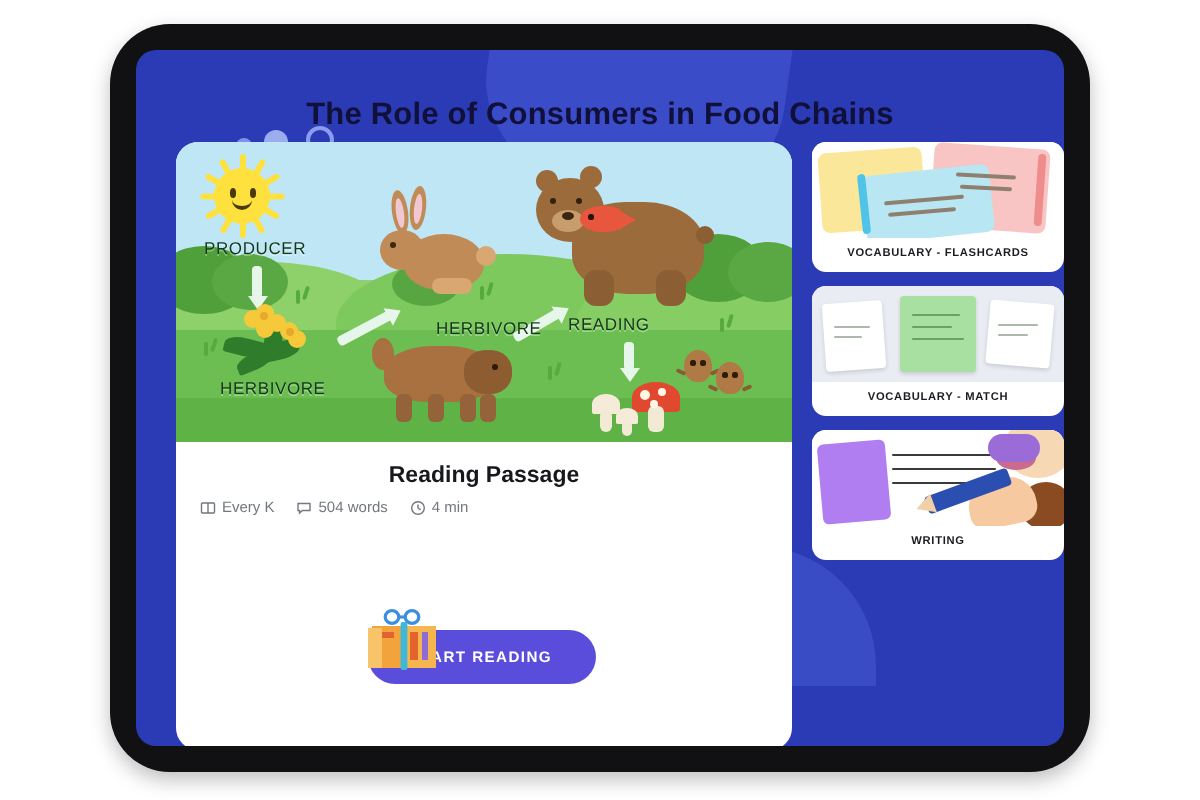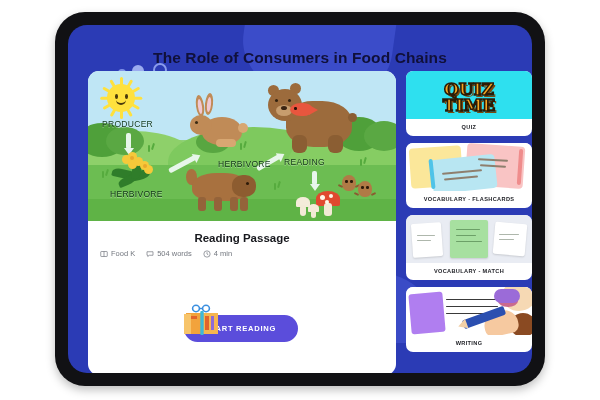--- a/index.html
+++ b/index.html
@@ -17,21 +17,21 @@
     width: 490px; height: 374px;
     background: #111114;
     border-radius: 30px;
     box-shadow: 0 4px 10px rgba(0,0,0,.25);
   }
   #tablet-screen {
     position: absolute;
     left: 13px; top: 13px;
     right: 13px; bottom: 13px;
     background: #2b3bb5;
-    border-radius: 19px;
+    border-radius: 10px;
     overflow: hidden;
   }
 
   
   .deco-wave {
     position: absolute; top: -42px; left: 175px;
     width: 150px; height: 120px;
     background: #3b4cc9;
     border-radius: 0 0 90px 90px / 0 0 70px 70px;
     transform: rotate(8deg);
@@ -604,21 +604,21 @@
         <div id="passage-title">Reading Passage</div>
 
         <div id="passage-meta">
           <div class="meta-item">
             <span>
               <svg width="8" height="8" viewBox="0 0 16 16" fill="none" stroke="#73777f" stroke-width="1.4">
                 <rect x="1.5" y="3" width="13" height="10" rx="1"></rect>
                   <line x1="8" y1="3" x2="8" y2="13"></line>
               </svg>
             </span>
-            <span>Food K</span>
+            <span>Every K</span>
           </div>
           <div class="meta-item">
             <span>
               <svg width="8" height="8" viewBox="0 0 16 16" fill="none" stroke="#73777f" stroke-width="1.4">
                 <path d="M2 3.5h12v7H6.5L3.5 13v-2.5H2z"></path>
               </svg>
             </span>
             <span>504 words</span>
           </div>
           <div class="meta-item">
@@ -645,29 +645,20 @@
         <rect x="18.3" y="8" width="3.4" height="24" rx="1" fill="#3fb8d8"></rect>
         <path d="M23 13h4v14h-4z" fill="#e2632c"></path>
         <path d="M29 13h3v14h-3z" fill="#8e6bd6"></path>
       </svg>
 
       <button id="start-reading-button">START READING</button>
     </div>
 
     <div id="activity-sidebar">
 
-      <div class="activity-card">
-        <div class="activity-thumb" id="quiz-thumb">
-          <div class="stack">
-            <div class="quiz-word">QUIZ</div>
-            <div class="quiz-word">TIME</div>
-          </div>
-        </div>
-        <div class="activity-label">QUIZ</div>
-      </div>
 
       <div class="activity-card">
         <div class="activity-thumb" id="flash-thumb">
           <div class="fc fc-yellow"></div>
           <div class="fc fc-pink"></div>
           <div class="fc-edge" style="left:112px; top:6px; height:36px; background:#ef8c8c; transform:rotate(4deg)"></div>
           <div class="fc fc-blue"></div>
           <div class="fc-edge" style="left:24px; top:16px; height:30px; background:#4fc3e8; transform:rotate(-6deg)"></div>
           <div class="squiggle" style="left:72px; top:16px; width:30px; transform:rotate(3deg)"></div>
           <div class="squiggle" style="left:74px; top:22px; width:26px; transform:rotate(3deg)"></div>

